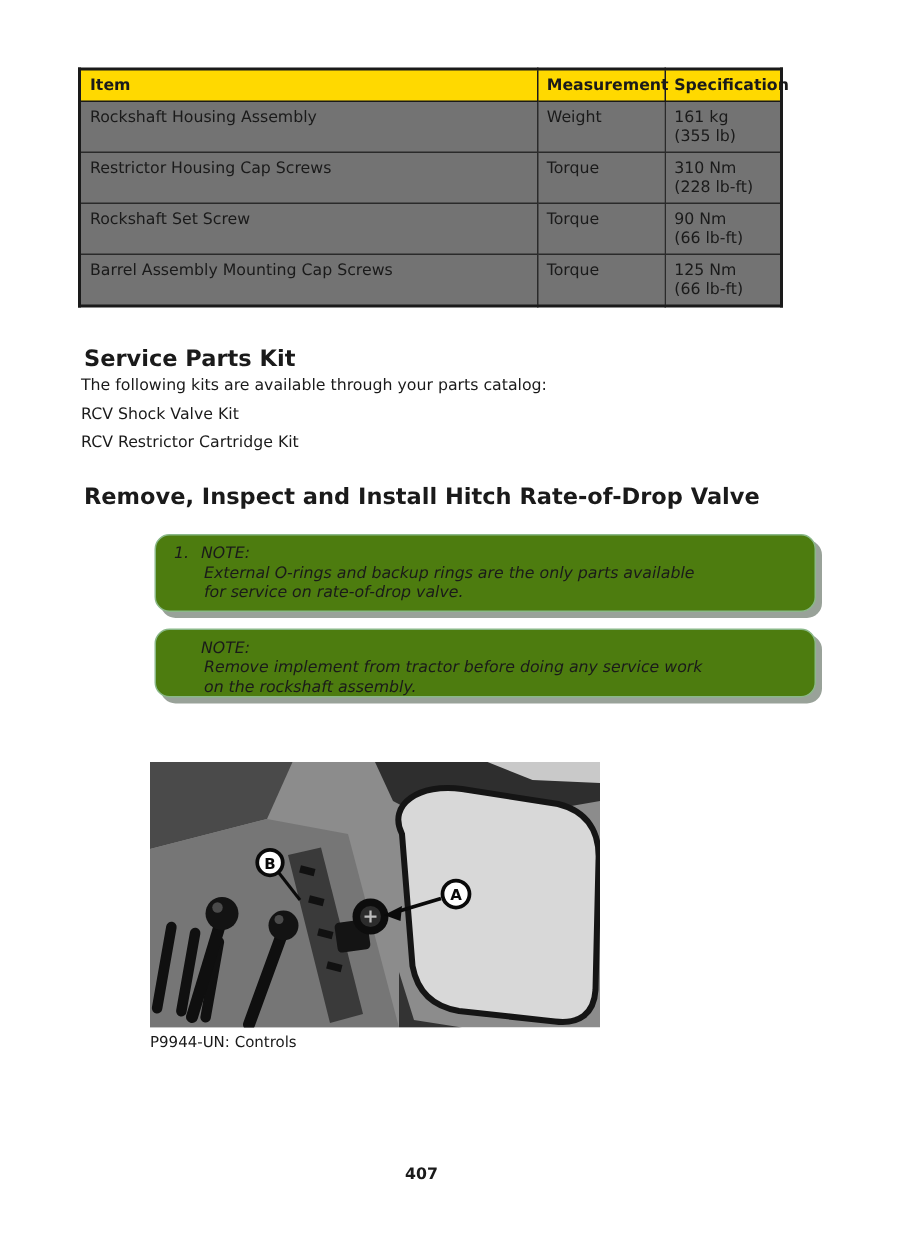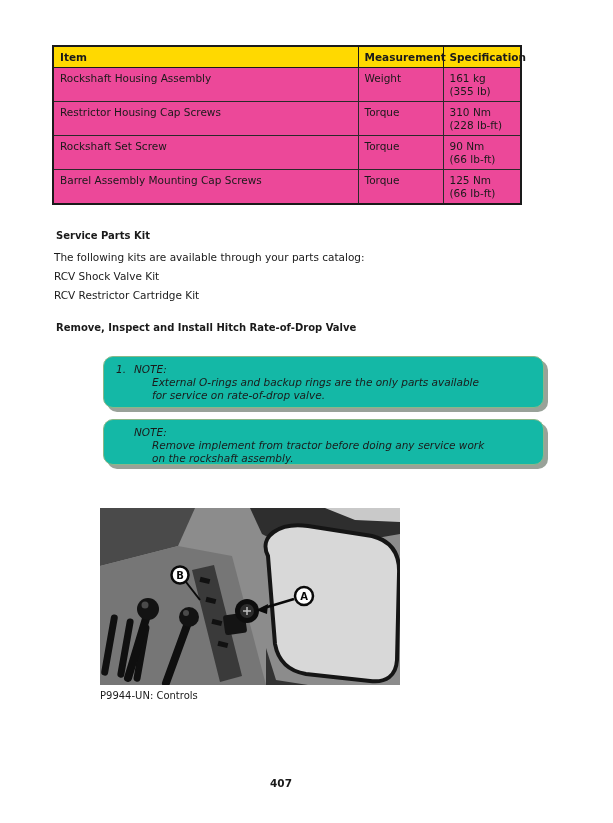--- a/index.html
+++ b/index.html
@@ -4,42 +4,42 @@
 <style>
   html,body{margin:0;padding:0;}
   body{background:#ffffff;font-family:"DejaVu Sans","Liberation Sans",sans-serif;color:#1a1a1a;}
   .page{position:relative;width:613px;height:823px;background:#ffffff;overflow:hidden;}
 
   
   .spec-table{position:absolute;left:52px;top:45px;width:468px;border-collapse:collapse;
               font-size:10.5px;border:2px solid #1a1a1a;table-layout:fixed;}
   .spec-table th{background:#ffd900;text-align:left;font-weight:bold;padding:4px 6px;
                  border:1px solid #1a1a1a;font-size:10.5px;}
-  .spec-table td{background:#ec4899;vertical-align:top;padding:4px 6px;
+  .spec-table td{background:#737373;vertical-align:top;padding:4px 6px;
                  border:1px solid #2a2a2a;line-height:12.5px;}
   .col-item{width:305px;}.col-meas{width:85px;}.col-spec{width:78px;}
 
   
-  .h{position:absolute;font-size:10px;font-weight:bold;white-space:nowrap;}
+  .h{position:absolute;font-size:15px;font-weight:bold;white-space:nowrap;}
   .h-service{left:56px;top:230px;}
   .h-remove{left:56px;top:322px;}
   .para{position:absolute;font-size:10.5px;white-space:nowrap;}
   .intro{left:54px;top:251px;}
   .kit1{left:54px;top:270px;text-align:right;}
   .kit2{left:54px;top:289px;}
 
   
   .note{position:absolute;left:103px;width:441px;box-sizing:border-box;
-        background:#14b8a6;border:1.5px solid #8ab888;border-radius:10px;
+        background:#4d7c0f;border:1.5px solid #8ab888;border-radius:10px;
         box-shadow:4px 4px 0 #99a299;font-style:italic;font-size:10.5px;line-height:13px;
         padding:6px 10px 0 12px;}
   .note1{top:356px;height:52px;}
   .note2{top:419px;height:46px;}
   .note-num{display:inline-block;width:18px;}
-  .note-body{margin-left:36px;}
+  .note-body{margin-left:20px;}
 
   
   .figure{position:absolute;left:100px;top:508px;width:300px;height:177px;}
   .figure svg{display:block;}
   .caption{position:absolute;left:100px;top:690px;font-size:10px;}
   .legend{position:absolute;left:100px;top:705px;width:444px;font-size:10px;height:14px;}
   .legend-item2{position:absolute;left:210px;top:0;}
   .green{color:#2e8f2e;}
 
   .bodytext{position:absolute;left:85px;top:729px;width:473px;font-size:10.5px;

